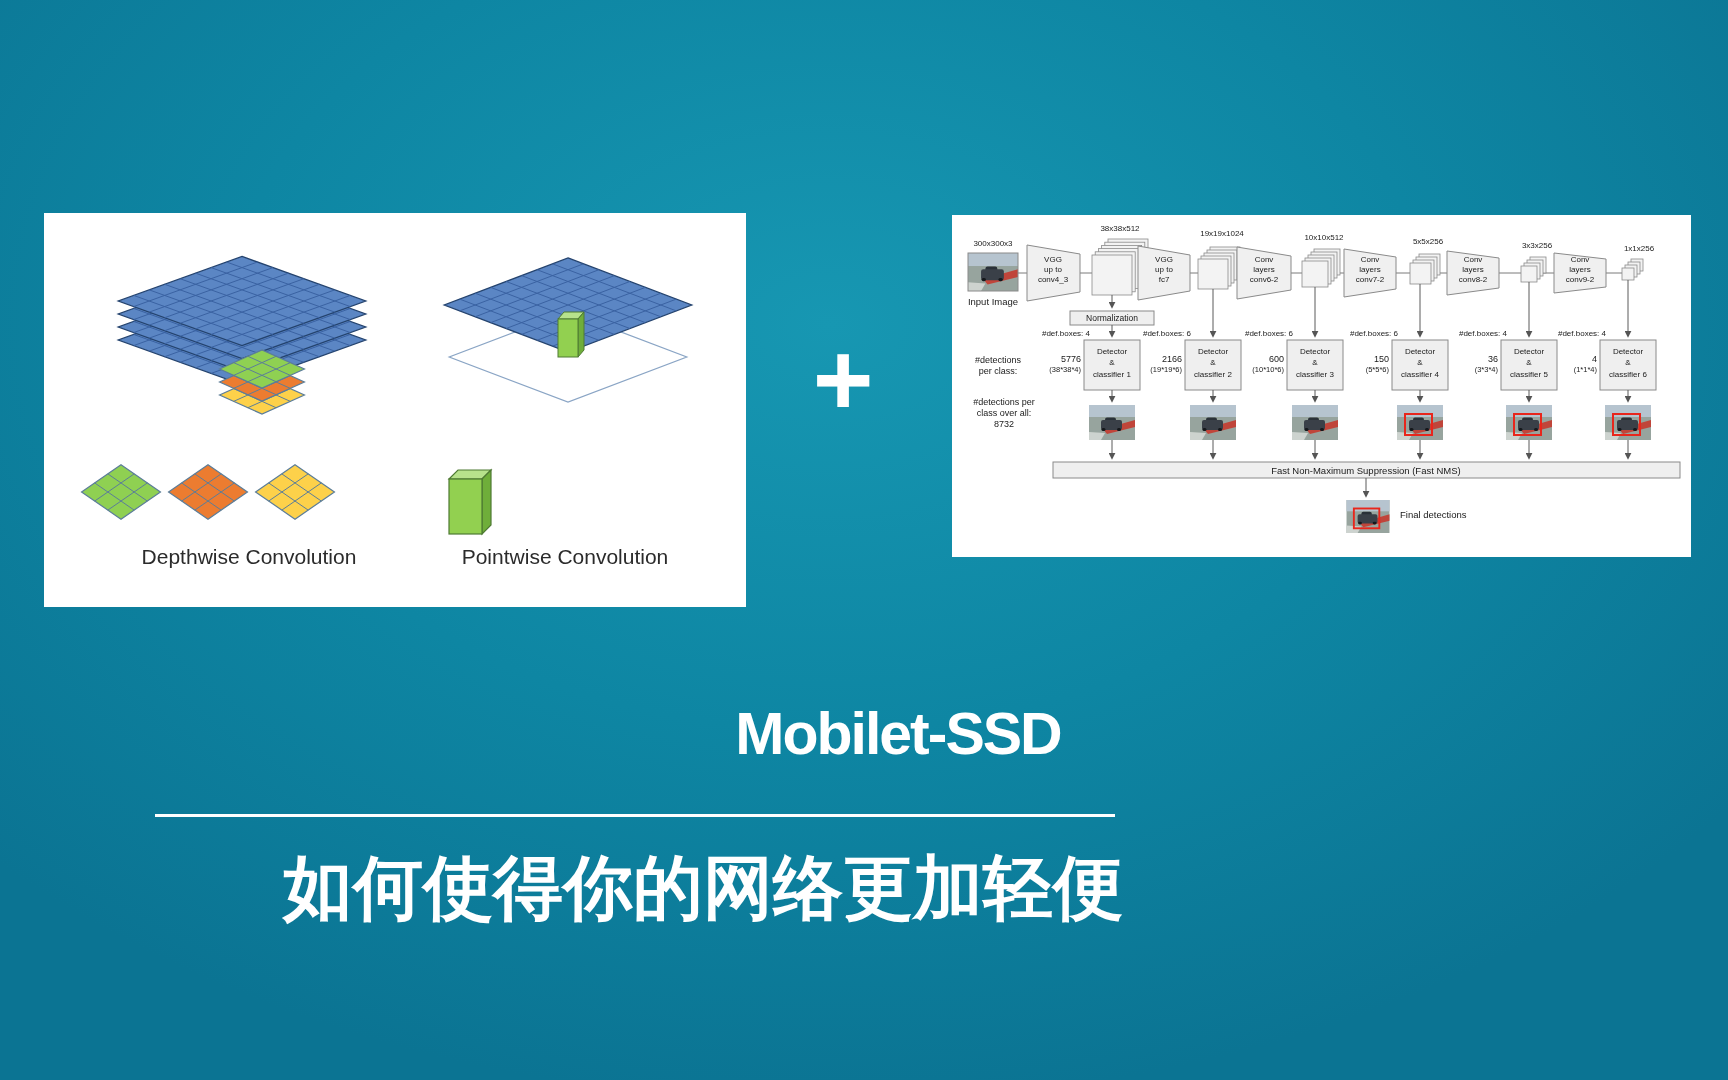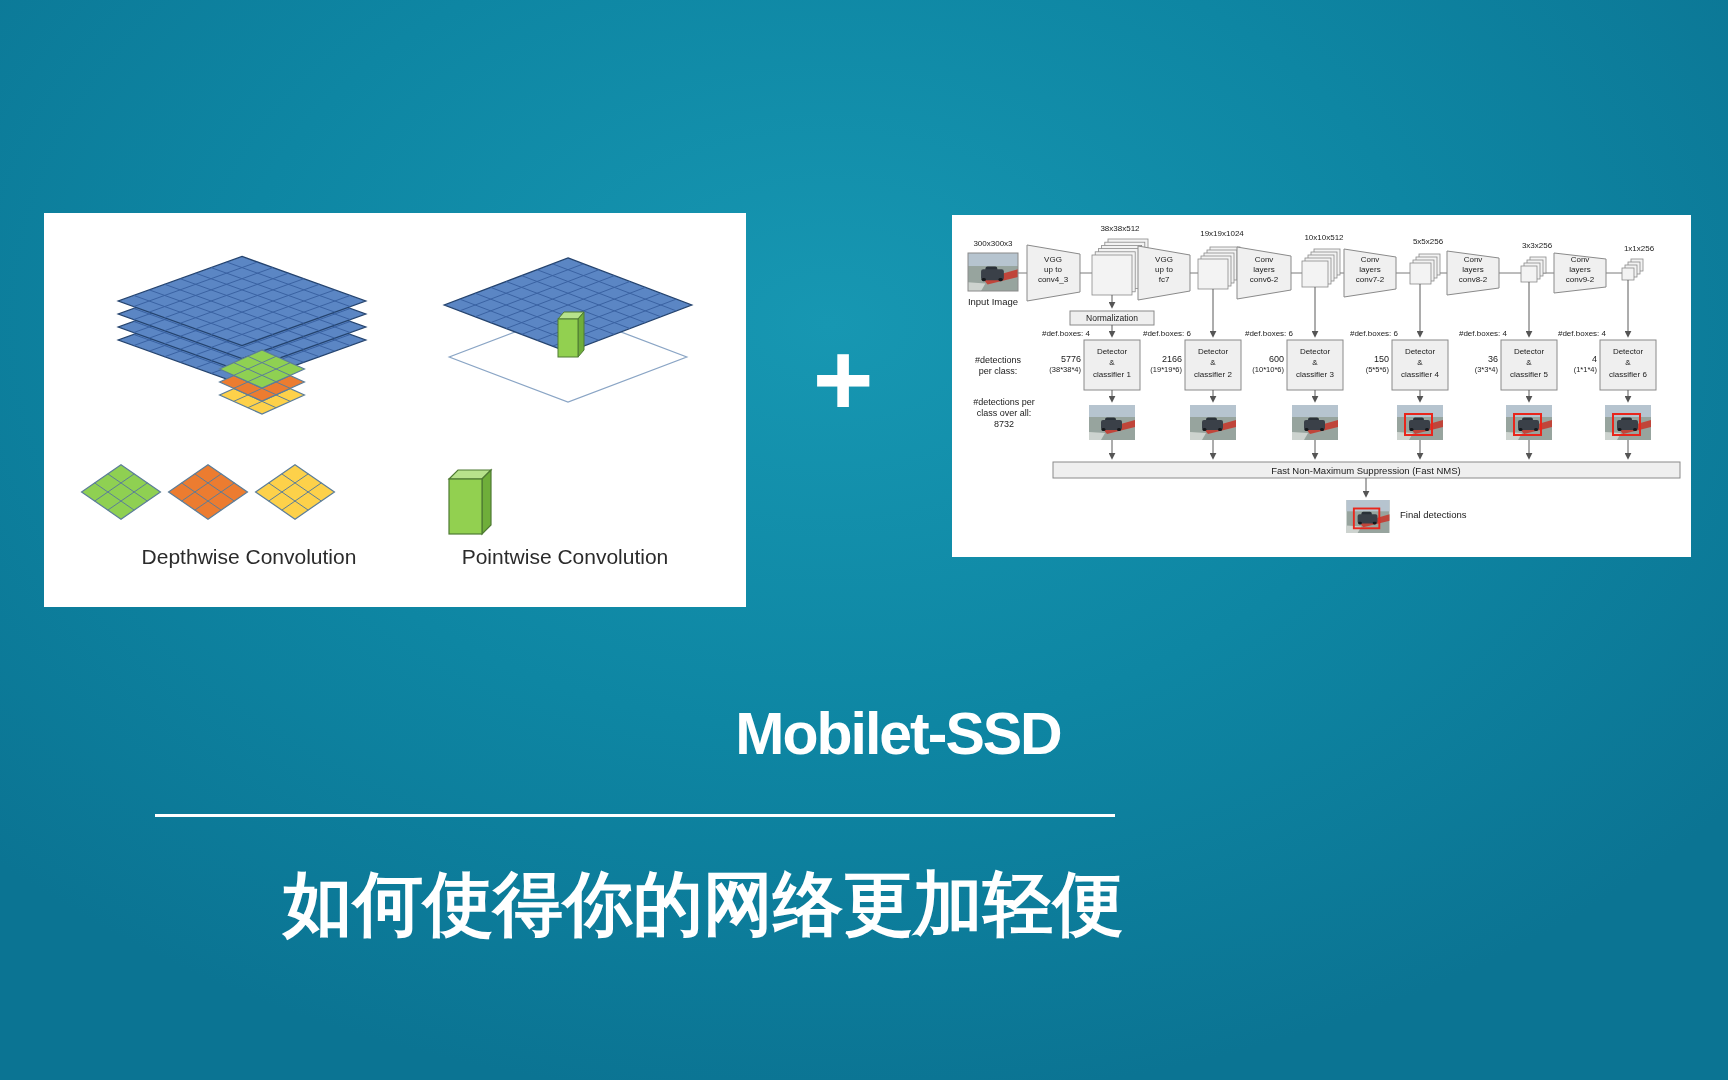--- a/index.html
+++ b/index.html
@@ -9,21 +9,21 @@
   .panel{position:absolute;background:#ffffff;}
   .panel-left{left:44px;top:213px;width:702px;height:394px;}
   .panel-right{left:952px;top:215px;width:739px;height:342px;}
   .panel svg{display:block;width:100%;height:100%;}
   .plus{position:absolute;left:843px;top:383px;transform:translate(-50%,-54%);
     color:#ffffff;font-size:104px;font-weight:700;line-height:1;}
   .title{position:absolute;left:870px;top:700px;transform:translateX(-50%);
     color:#ffffff;font-size:59px;font-weight:700;letter-spacing:-2px;white-space:nowrap;margin-left:28px;}
   .divider{position:absolute;left:155px;top:814px;width:960px;height:3px;background:#ffffff;}
   .subtitle{position:absolute;left:703px;top:842px;transform:translateX(-50%);
-    color:#ffffff;font-size:70px;font-weight:700;white-space:nowrap;margin-top:16px;}
+    color:#ffffff;font-size:70px;font-weight:700;white-space:nowrap;}
   
   text{font-family:"Liberation Sans",sans-serif;fill:#1a1a1a;text-anchor:middle;}
   .t8{font-size:8px;}
   .t85{font-size:8.5px;}
   .t9{font-size:9px;}
   .t95{font-size:9.5px;}
   .t75{font-size:7.5px;}
   .end{text-anchor:end;}
   .start{text-anchor:start;}
   .biglabel{font-size:21px;fill:#2b2b2b;}

